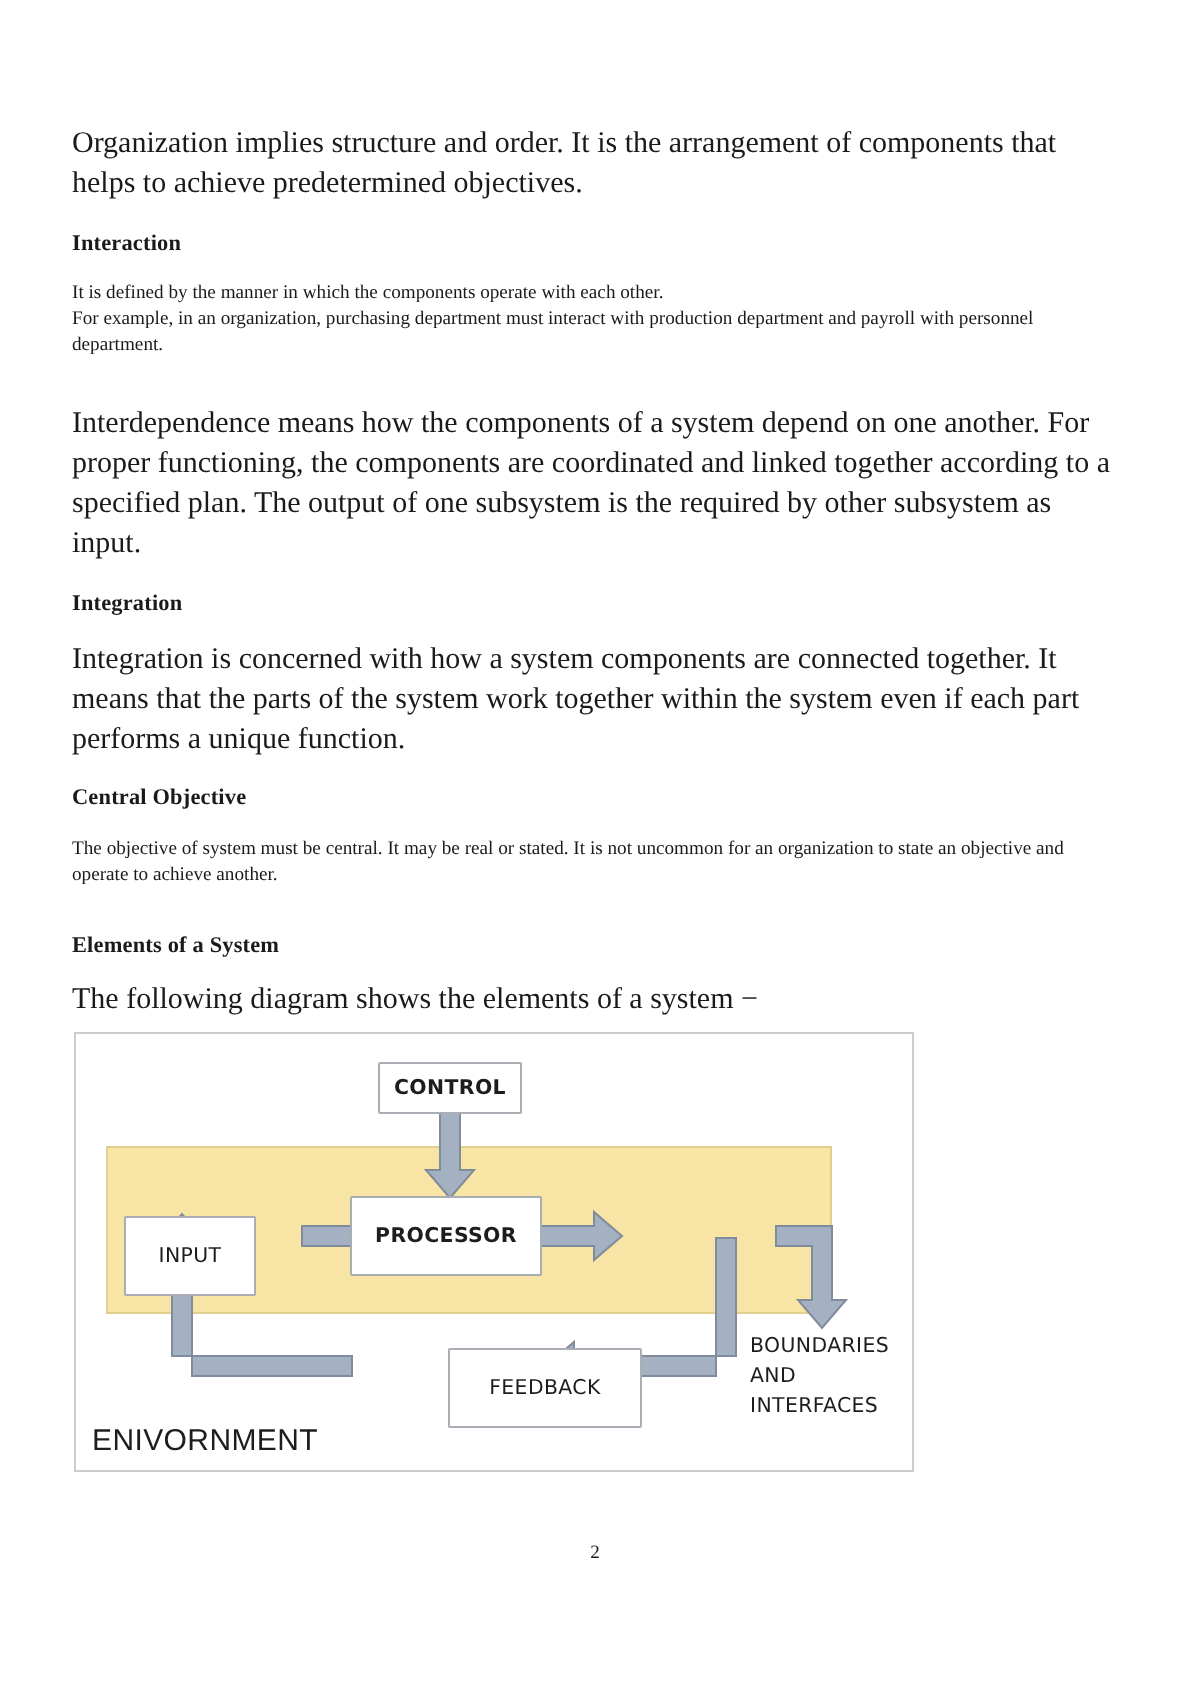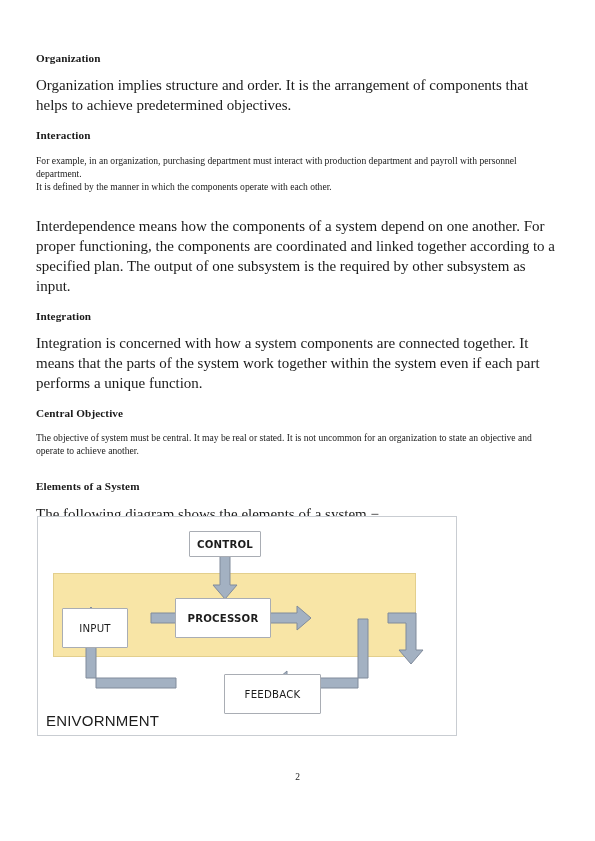--- a/index.html
+++ b/index.html
@@ -129,30 +129,29 @@
     color: #1a1a1a;
   }
 </style>
 </head>
 <body>
 
 <div class="page">
 
   <div class="content">
 
-    <h2 class="heading">Organization</h2>
     <div class="gap-after-heading"></div>
     <p class="body-lg">Organization implies structure and order. It is the arrangement of components that helps to achieve predetermined objectives.</p>
 
     <div class="gap-before-heading"></div>
 
     <h2 class="heading">Interaction</h2>
     <div class="gap-after-heading"></div>
+    <p class="body-sm">It is defined by the manner in which the components operate with each other.</p>
     <p class="body-sm">For example, in an organization, purchasing department must interact with production department and payroll with personnel department.</p>
-    <p class="body-sm">It is defined by the manner in which the components operate with each other.</p>
 
     <div class="gap-before-heading"></div>
 
     <div class="gap-after-heading"></div>
     <p class="body-lg">Interdependence means how the components of a system depend on one another. For proper functioning, the components are coordinated and linked together according to a specified plan. The output of one subsystem is the required by other subsystem as input.</p>
 
     <div class="gap-before-heading"></div>
 
     <h2 class="heading">Integration</h2>
     <div class="gap-after-heading"></div>
@@ -204,20 +203,25 @@
 
     <div class="node" style="left:137px; top:81px; width:96px; height:40px;font-weight:bold;">
       <span>PROCESSOR</span>
     </div>
 
 
     <div class="node" style="left:138px; top:157px; width:97px; height:40px;margin-left:48px;">
       <span>FEEDBACK</span>
     </div>
 
+    <div class="bi-label">
+      <div>BOUNDARIES</div>
+      <div>AND</div>
+      <div>INTERFACES</div>
+    </div>
 
     <div class="env-label">ENIVORNMENT</div>
 
   </div>
 
   <div class="page-number">2</div>
 
 </div>
 
 </body></html>

